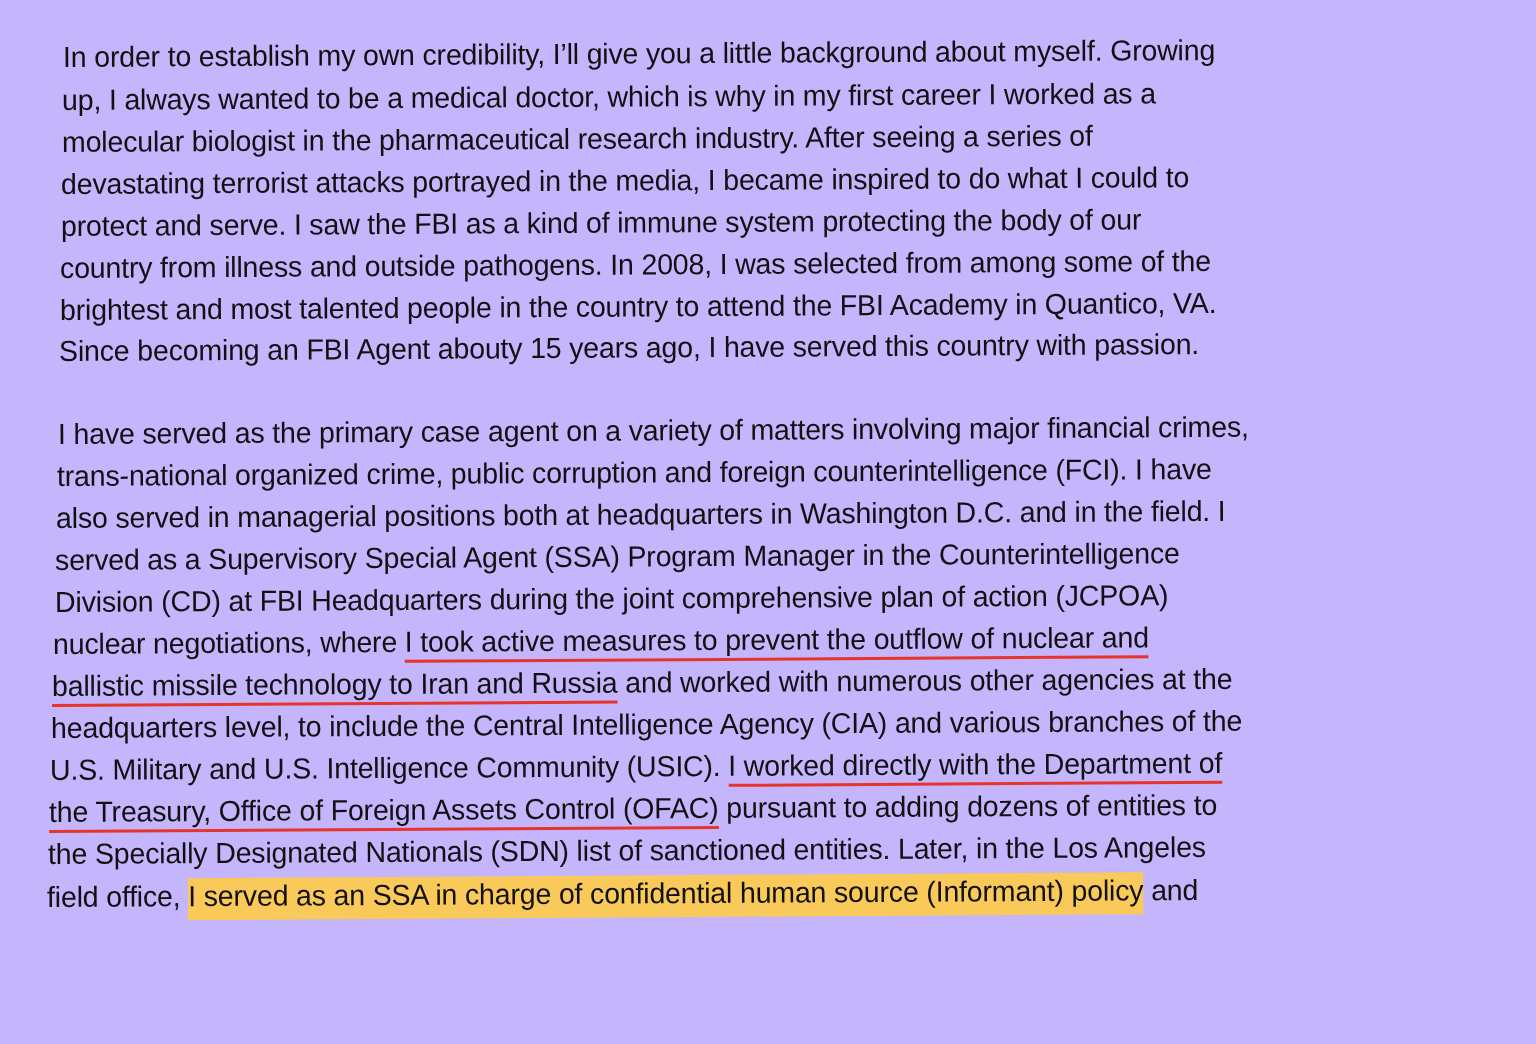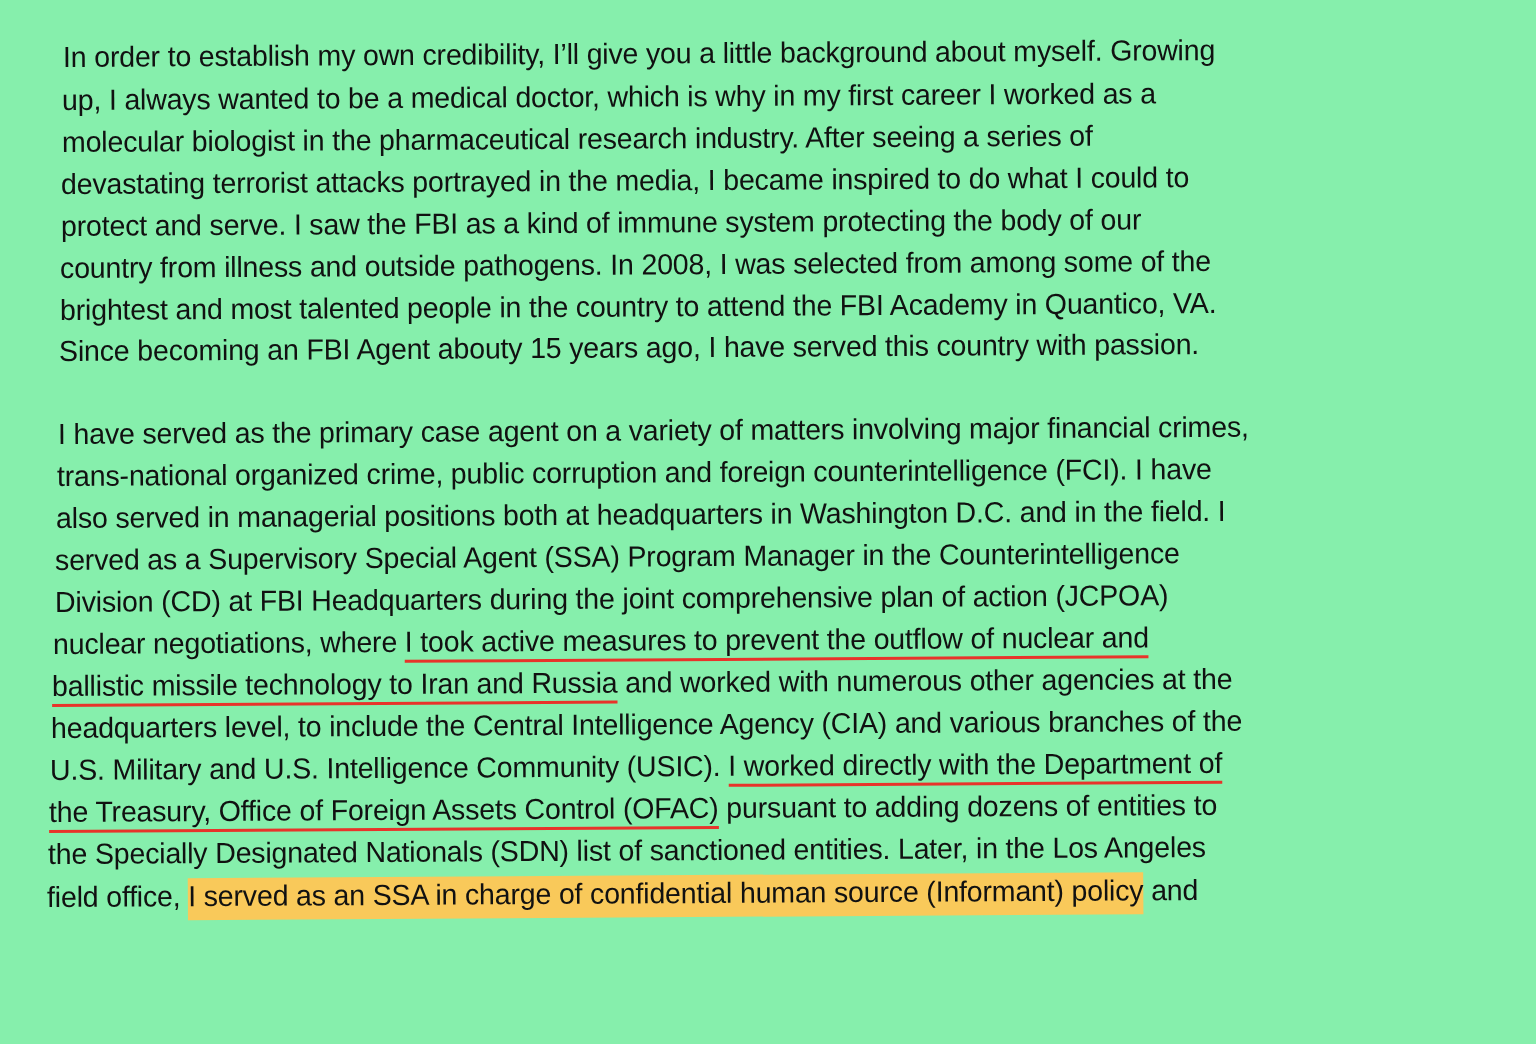--- a/index.html
+++ b/index.html
@@ -2,21 +2,21 @@
 <html><head>
 <meta charset="utf-8">
 <style>
   html, body { margin: 0; padding: 0; background: #ffffff; }
   body {
     width: 1536px; height: 1044px; position: relative; overflow: hidden;
     font-family: "Liberation Sans", sans-serif; color: #111111;
   }
   .page {
     position: absolute; left: 0; top: 0; width: 1536px; height: 1044px;
-    background: #86efac;
+    background: #c4b5fd;
   }
   .line {
     position: absolute; white-space: nowrap;
     font-size: 29px; line-height: 40px; letter-spacing: -0.2px;
     transform-origin: left center;
   }
   .ul {
     text-decoration: none;
     border-bottom: 3px solid #e8332a;
     padding-bottom: 2px;

